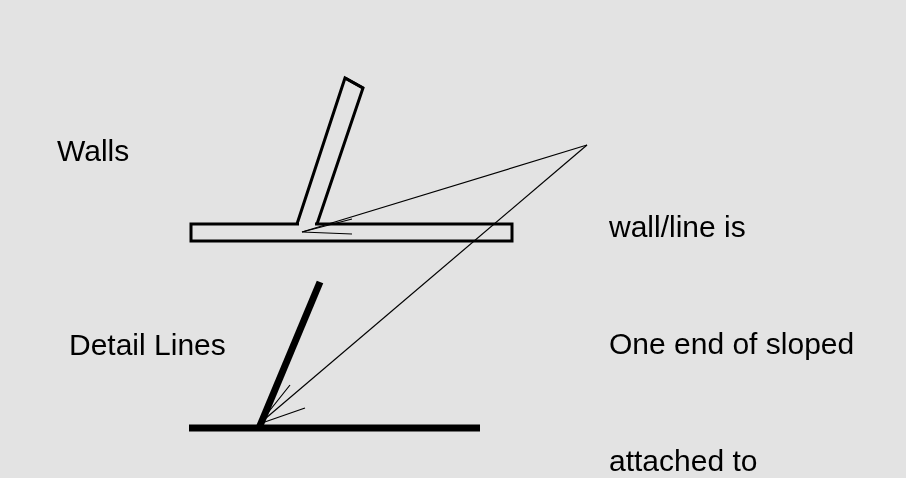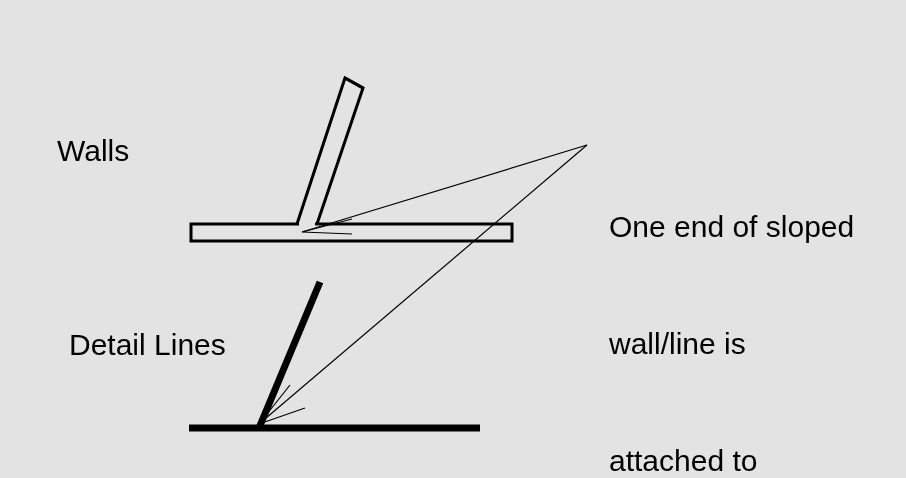--- a/index.html
+++ b/index.html
@@ -84,19 +84,19 @@
 
       <path d="M 259 424 L 290 385 M 259 424 L 305 408" stroke="#000000" stroke-width="1.2" fill="none"></path>
     </g>
   </svg>
 
   <div class="label-text" id="label-walls">Walls</div>
 
   <div class="label-text" id="label-detail-lines">Detail Lines</div>
 
   <div class="label-text" id="annotation-text">
+    <span class="annot-line">wall/line is</span>
     <span class="annot-line">One end of sloped</span>
-    <span class="annot-line">wall/line is</span>
     <span class="annot-line">attached to</span>
     
   </div>
 
 </div>
 
 </body></html>

